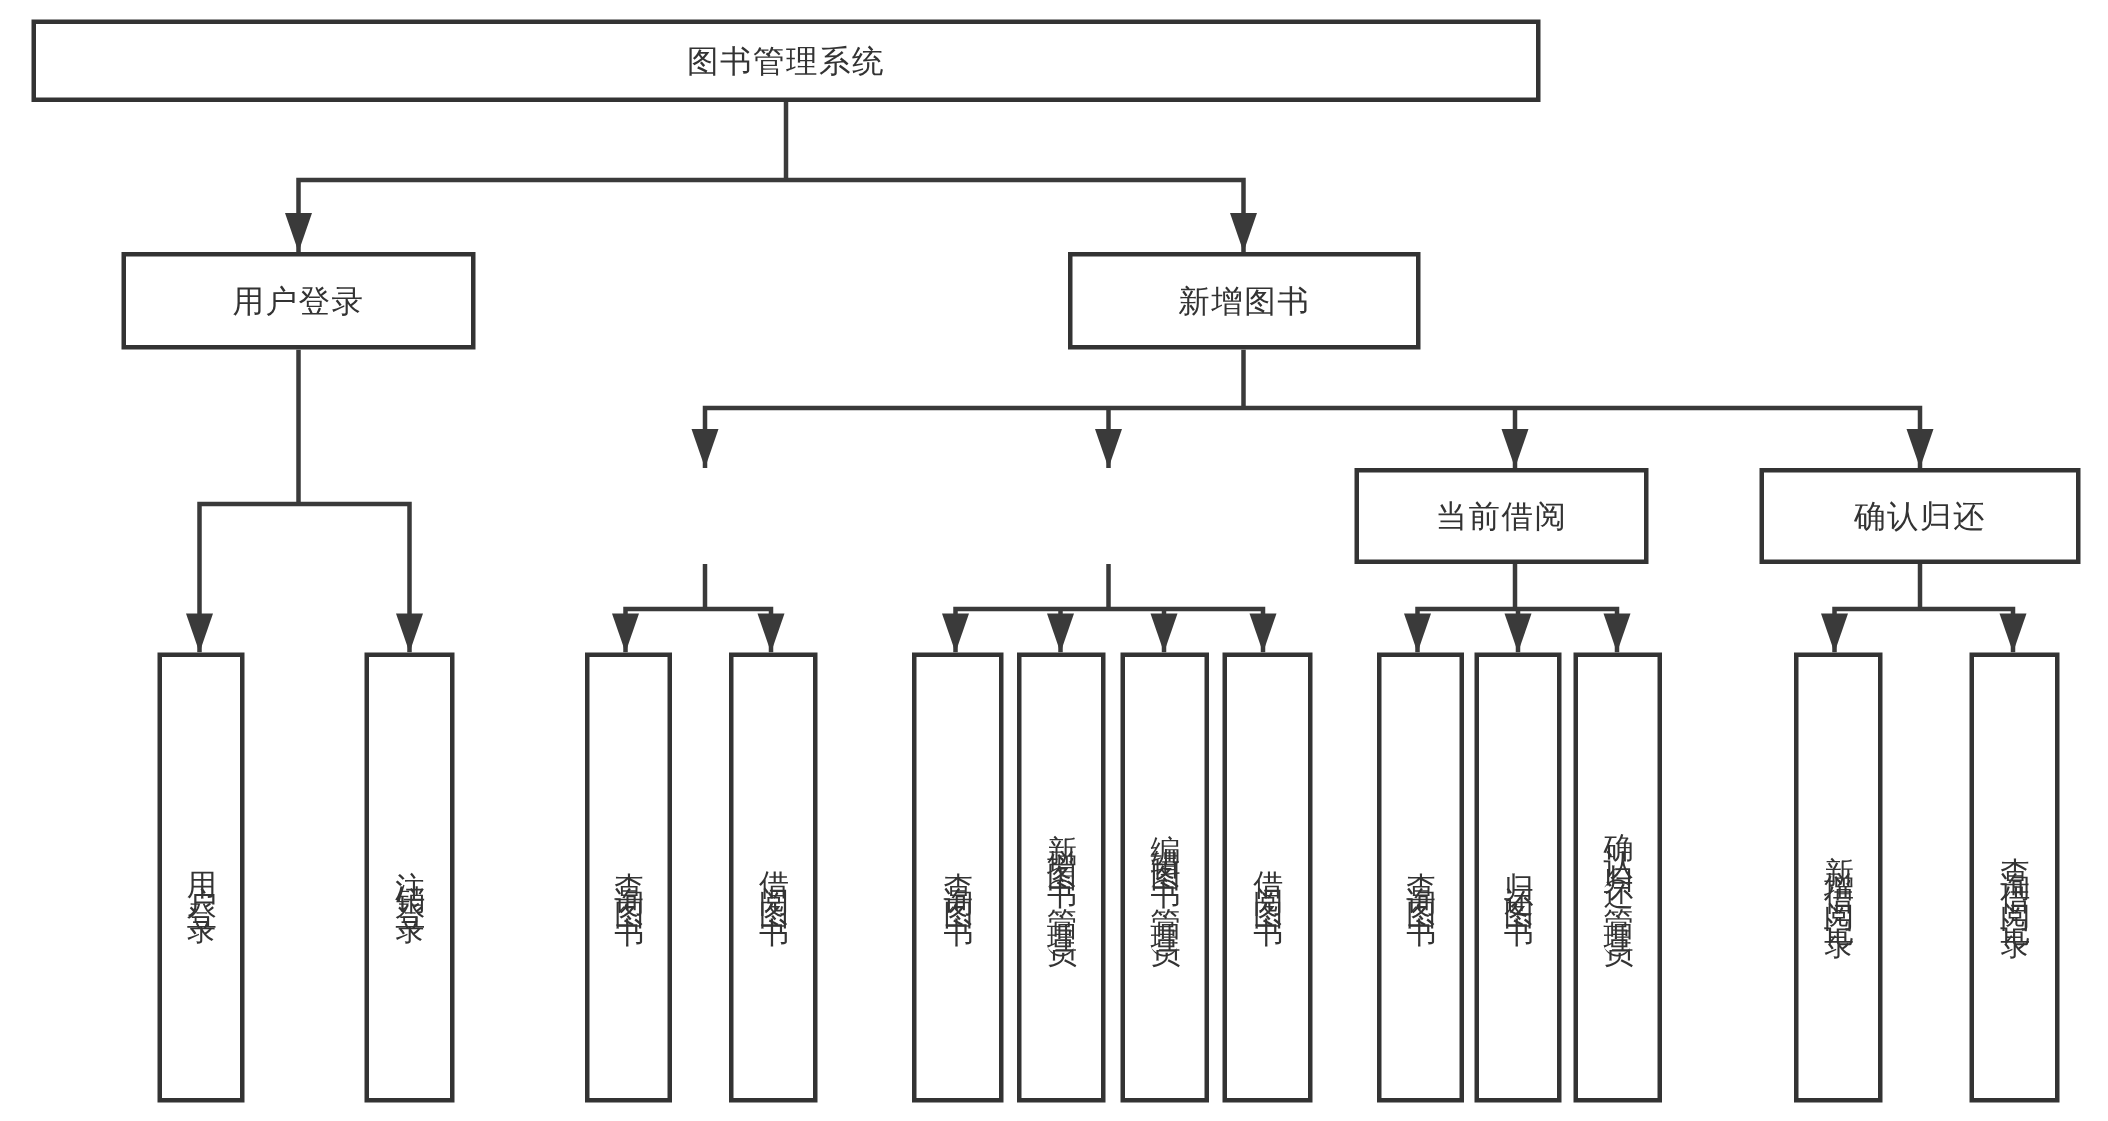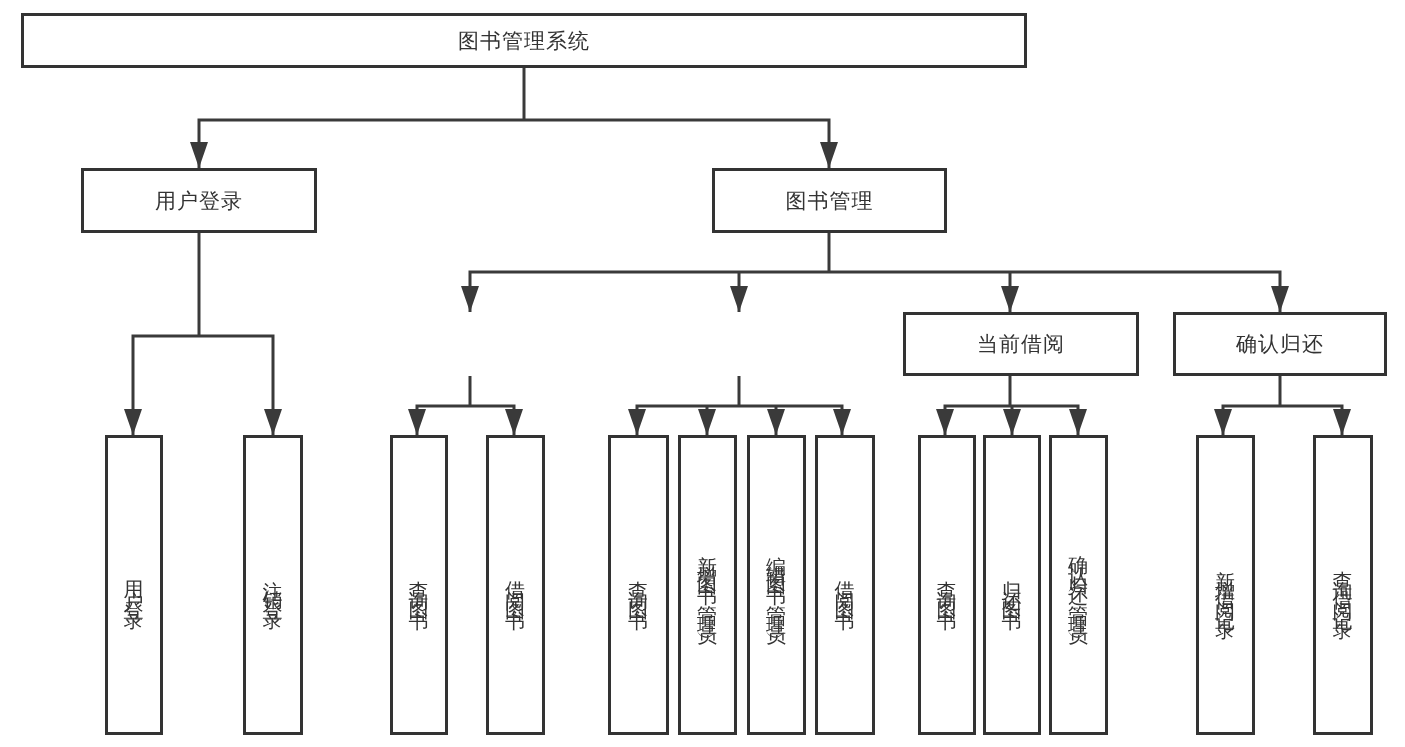--- a/index.html
+++ b/index.html
@@ -119,24 +119,24 @@
   </svg>
 
   <div class="node hnode" style="left:21px; top:13px; width:1006px; height:55px;">
     <span>图书管理系统</span>
   </div>
 
   <div class="node hnode" style="left:81px; top:168px; width:236px; height:65px;">
     <span>用户登录</span>
   </div>
   <div class="node hnode" style="left:712px; top:168px; width:235px; height:65px;">
-    <span>图书管理</span>
+    <span>新增图书</span>
   </div>
 
-  <div class="node hnode" style="left:903px; top:312px; width:236px; height:64px;">
+  <div class="node hnode" style="left:903px; top:312px; width:196px; height:64px;">
     <span>当前借阅</span>
   </div>
   <div class="node hnode" style="left:1173px; top:312px; width:214px; height:64px;">
     <span>确认归还</span>
   </div>
 
   <div class="node leaf" style="left:105px; top:435px; width:58px; height:300px;">
     <span>用户登录</span>
   </div>
   <div class="node leaf" style="left:243px; top:435px; width:60px; height:300px;">

